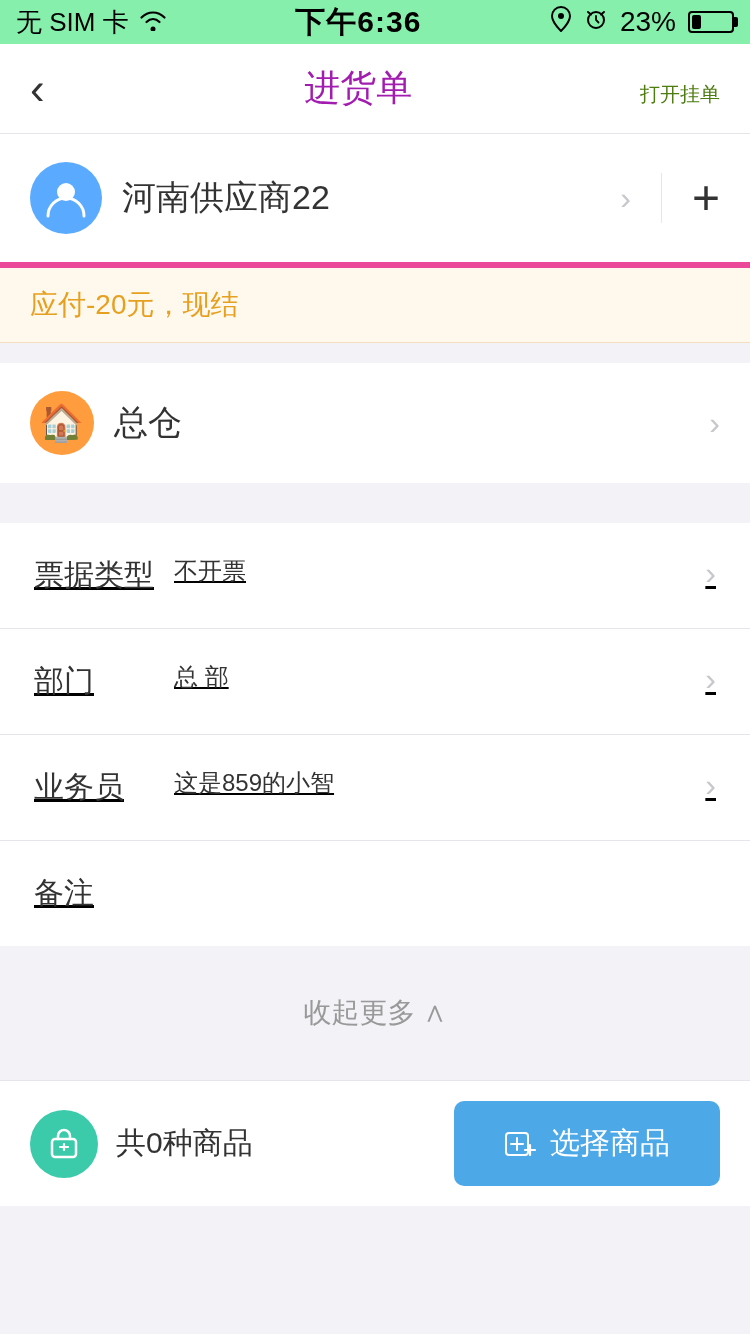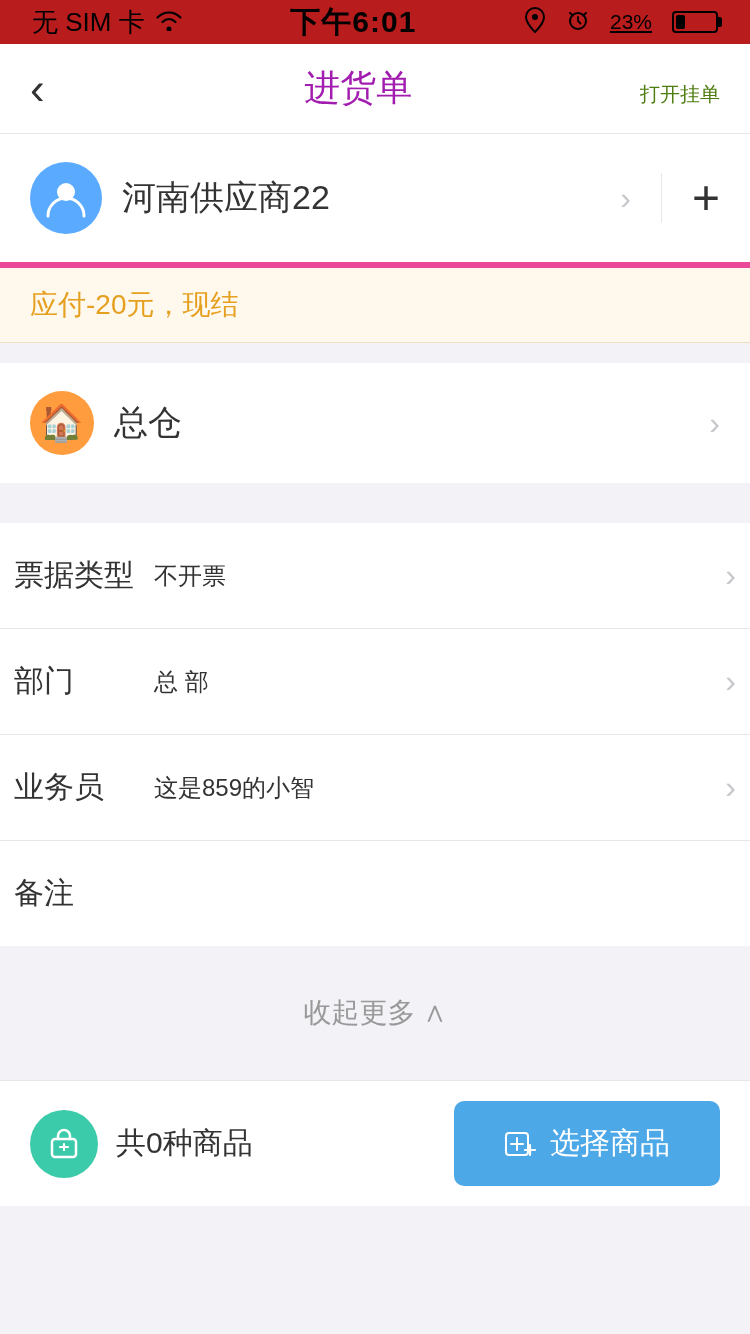--- a/index.html
+++ b/index.html
@@ -9,31 +9,31 @@
       min-height: 1334px;
       font-family: -apple-system, "PingFang SC", "Helvetica Neue", Arial, sans-serif;
       background: #f2f2f7;
       font-size: 32px;
     }
 
     
     .status-bar {
       width: 100%;
       height: 44px;
-      background: #b91c1c;
+      background: #86efac;
       display: flex;
       align-items: center;
       justify-content: space-between;
-      padding: 0 32px;
+      padding: 0 16px;
       font-size: 26px;
       color: #000;
     }
     .status-left { display: flex; align-items: center; gap: 10px; }
     .status-center { font-size: 30px; font-weight: 600; letter-spacing: 1px; }
-    .status-right { display: flex; align-items: center; gap: 20px; font-size: 21px; text-decoration: underline; }
+    .status-right { display: flex; align-items: center; gap: 12px; font-size: 28px; }
     .battery-icon {
       display: inline-flex;
       align-items: center;
       gap: 2px;
     }
     .battery-body {
       width: 46px;
       height: 22px;
       border: 2px solid #000;
       border-radius: 4px;
@@ -187,24 +187,25 @@
       height: 20px;
       background: #f2f2f7;
     }
 
     
     .form-section {
       background: #fff;
     }
     .form-row {
       display: flex;
-      align-items: center;
-      padding: 32px 14px;
+      align-items: flex-start;
+      padding: 32px 34px;
       border-bottom: 1px solid #e5e5ea;
       min-height: 100px;
+      text-decoration: underline;
     }
     .form-row:last-child { border-bottom: none; }
     .form-label {
       font-size: 30px;
       color: #333;
       width: 140px;
       flex-shrink: 0;
     }
     .form-value {
       flex: 1;
@@ -281,21 +282,21 @@
   <div class="status-left">
     <span>无 SIM 卡</span>
     <span>
       <svg width="28" height="22" viewBox="0 0 28 22" fill="none">
         <path d="M14 17.5a2.5 2.5 0 1 1 0 5 2.5 2.5 0 0 1 0-5z" fill="#000"></path>
         <path d="M7.5 13C9.5 11 11.6 10 14 10s4.5 1 6.5 3" stroke="#000" stroke-width="2.2" stroke-linecap="round" fill="none"></path>
         <path d="M2.5 8.5C5.5 5.5 9.5 3.5 14 3.5s8.5 2 11.5 5" stroke="#000" stroke-width="2.2" stroke-linecap="round" fill="none"></path>
       </svg>
     </span>
   </div>
-  <div class="status-center">下午6:01</div>
+  <div class="status-center">下午6:36</div>
   <div class="status-right">
     <span>
       <svg width="22" height="26" viewBox="0 0 22 26" fill="none">
         <path d="M11 1C6.03 1 2 5.03 2 10c0 6.25 9 15 9 15s9-8.75 9-15c0-4.97-4.03-9-9-9z" stroke="#000" stroke-width="2" fill="none"></path>
         <circle cx="11" cy="10" r="3" fill="#000"></circle>
       </svg>
     </span>
     <span>
       <svg width="24" height="24" viewBox="0 0 24 24" fill="none">
         <circle cx="12" cy="13" r="8" stroke="#000" stroke-width="2" fill="none"></circle>

